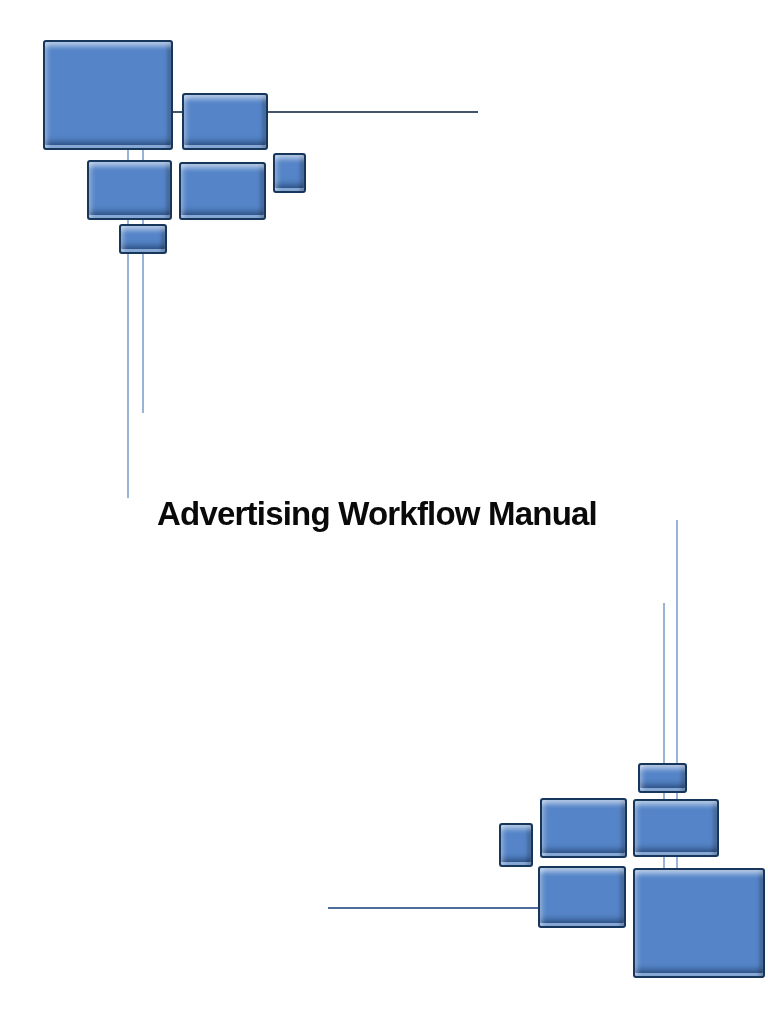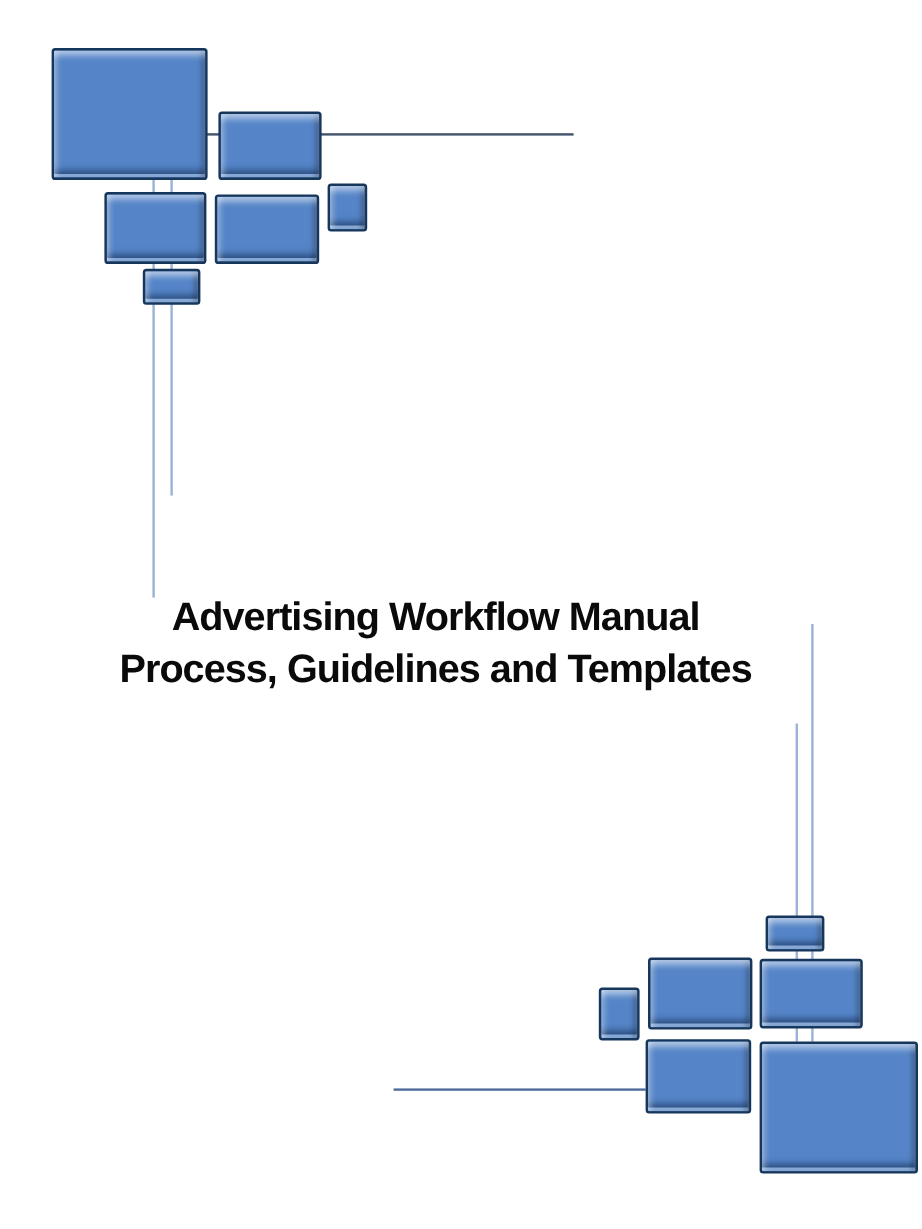--- a/index.html
+++ b/index.html
@@ -32,21 +32,21 @@
       inset -5px 0 4px -2px rgba(0,0,0,.28),
       inset 0 -3px 0 rgba(150,185,230,.85),
       inset 0 -9px 6px -3px rgba(8,30,64,.55);
   }
   .line{position:absolute;}
   .h-dark{height:2px;background:var(--connector-dark);}
   .h-steel{height:2px;background:var(--connector-steel);}
   .v-light{width:1.5px;background:var(--connector-light);}
   .title{
     position:absolute;
-    left:33px;top:492px;width:660px;
+    left:47px;top:492px;width:660px;
     text-align:center;
     color:var(--title-color);
     font-weight:bold;
     font-size:33px;
     letter-spacing:-0.8px;
     line-height:43px;
   }
 </style>
 </head>
 <body>
@@ -62,21 +62,20 @@
     <div class="blk" style="left:43px;top:40px;width:130px;height:110px;"></div>
     <div class="blk" style="left:182px;top:93px;width:86px;height:57px;"></div>
     <div class="blk" style="left:87px;top:160px;width:85px;height:60px;"></div>
     <div class="blk" style="left:179px;top:162px;width:87px;height:58px;"></div>
     <div class="blk" style="left:273px;top:153px;width:33px;height:40px;"></div>
     <div class="blk" style="left:119px;top:224px;width:48px;height:30px;"></div>
   </div>
 
   <div class="title">
     <div>Advertising Workflow Manual</div>
-    <div>Process, Guidelines and Templates</div>
   </div>
 
   <div>
 
     <div class="line h-steel" style="left:328px;top:907px;width:210px;"></div>
     <div class="line v-light" style="left:663px;top:603px;height:265px;"></div>
     <div class="line v-light" style="left:676px;top:520px;height:348px;"></div>
 
     <div class="blk" style="left:638px;top:763px;width:49px;height:30px;"></div>
     <div class="blk" style="left:540px;top:798px;width:87px;height:60px;"></div>

